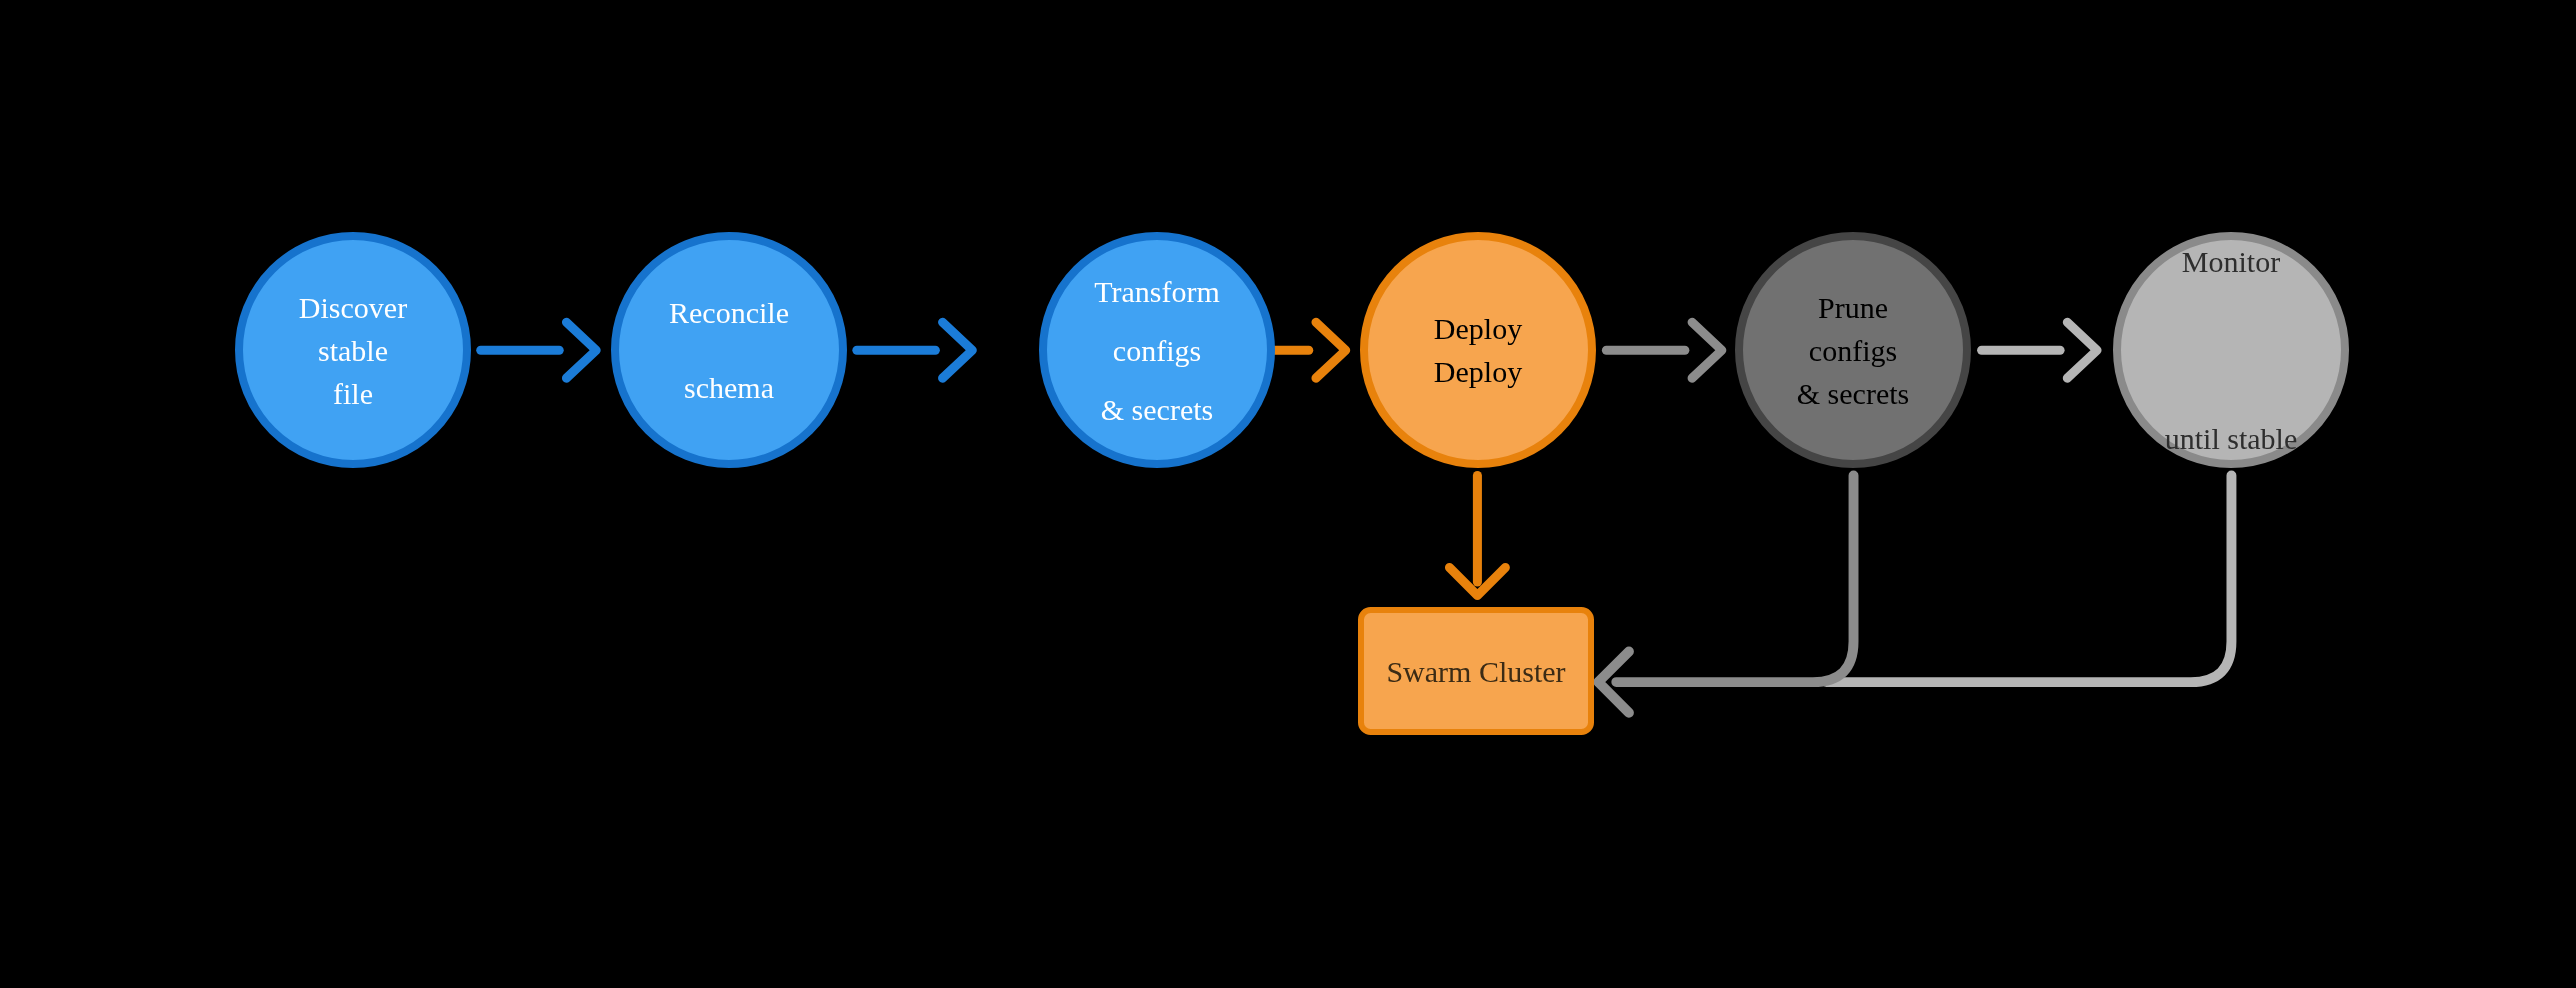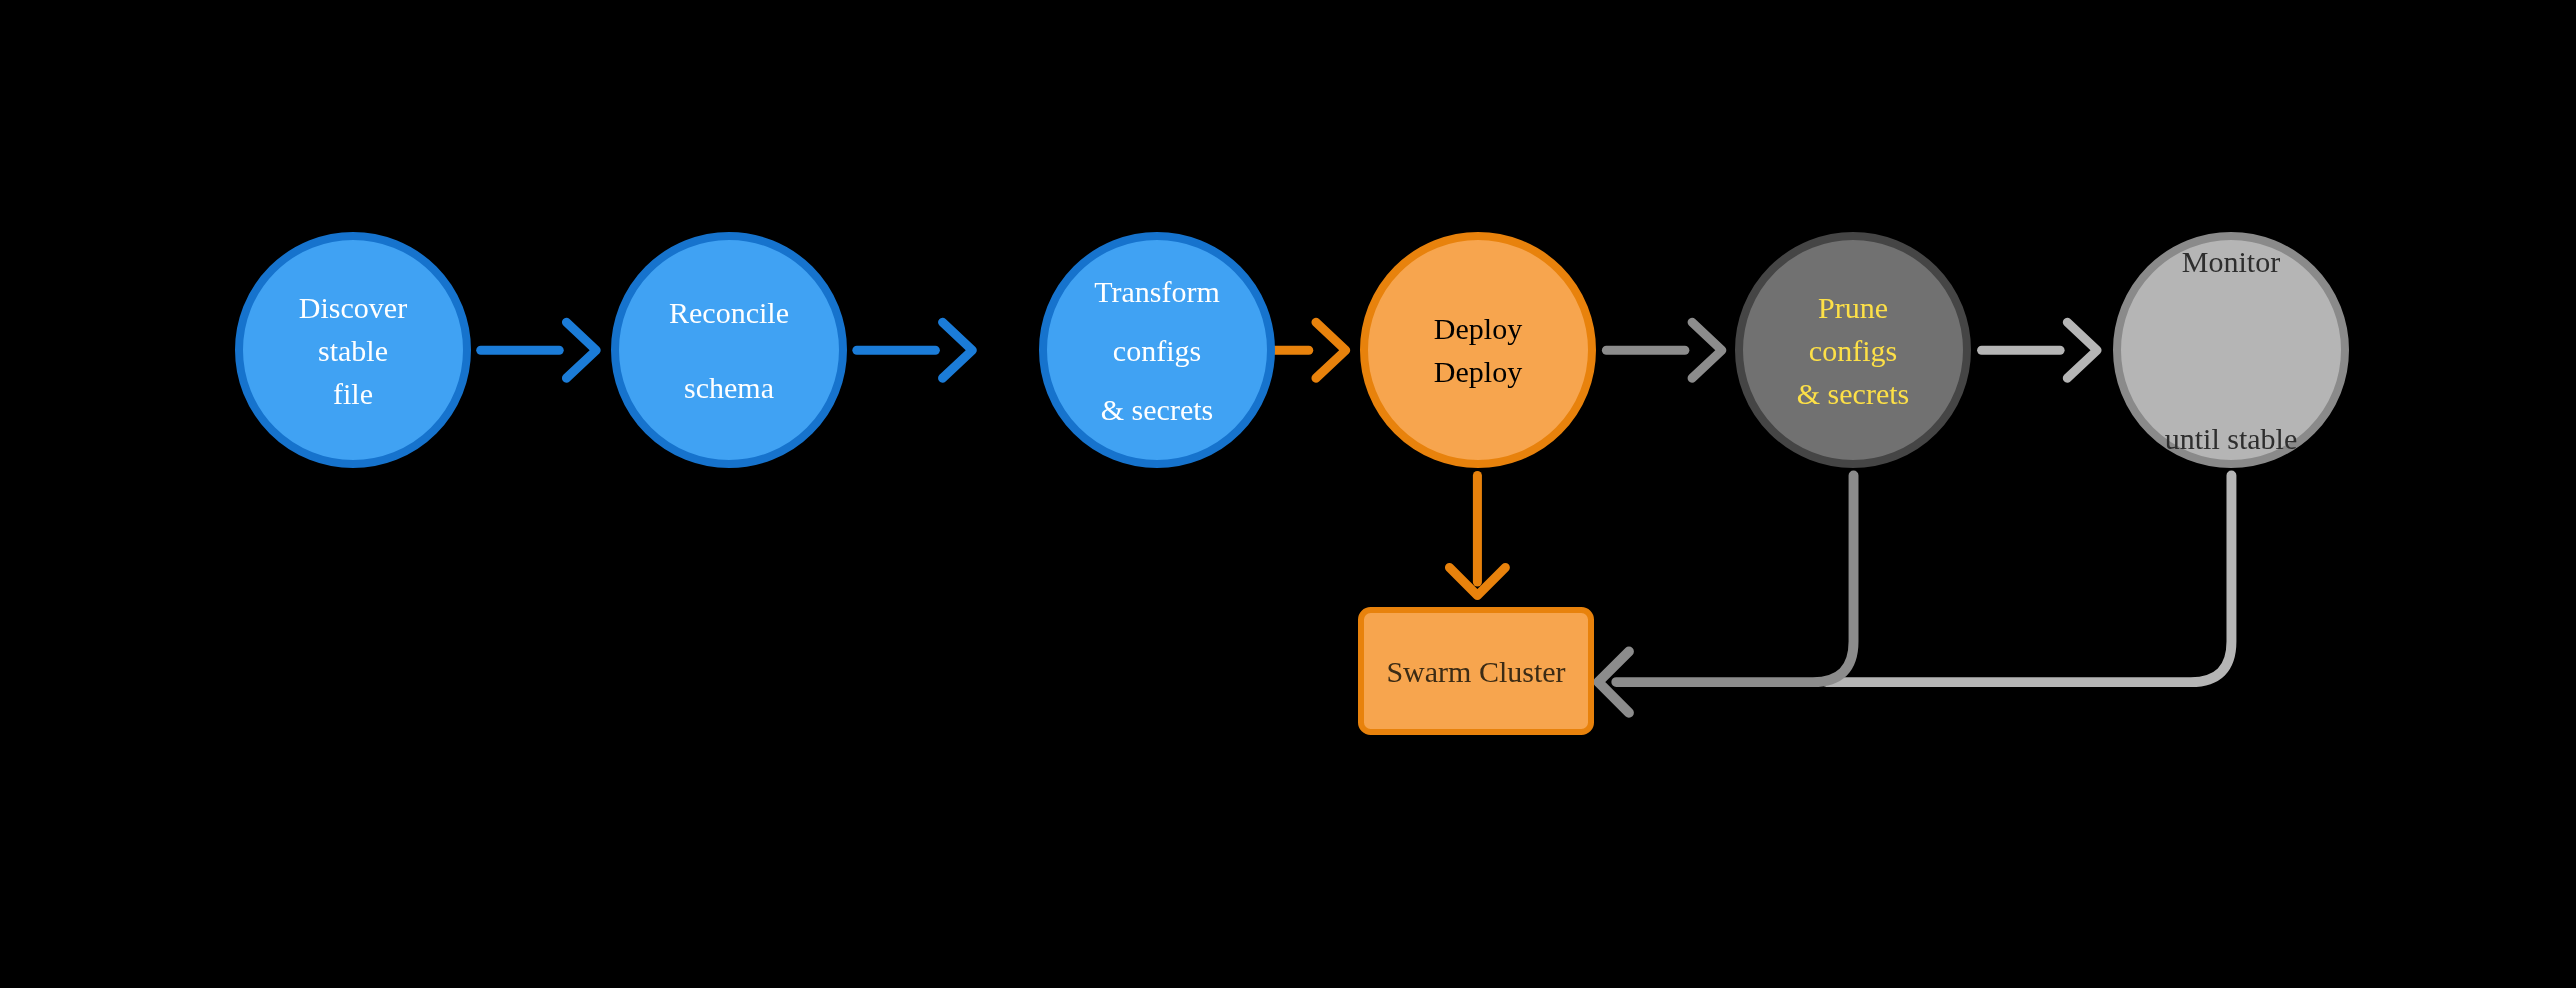--- a/index.html
+++ b/index.html
@@ -54,21 +54,21 @@
     color: #FFFFFF;
   }
   .node-orange {
     background: #F7A54E;
     border: 8px solid #E8820C;
     color: #000000;
   }
   .node-gray-dark {
     background: #717171;
     border: 8px solid #454545;
-    color: #fde047;
+    color: #000000;
   }
   .node-gray-light {
     background: #B5B5B5;
     border: 8px solid #8A8A8A;
     color: #2E2E2E;
     justify-content: space-between;
   }
   .rect {
     left: 1358px;
     top: 607px;

